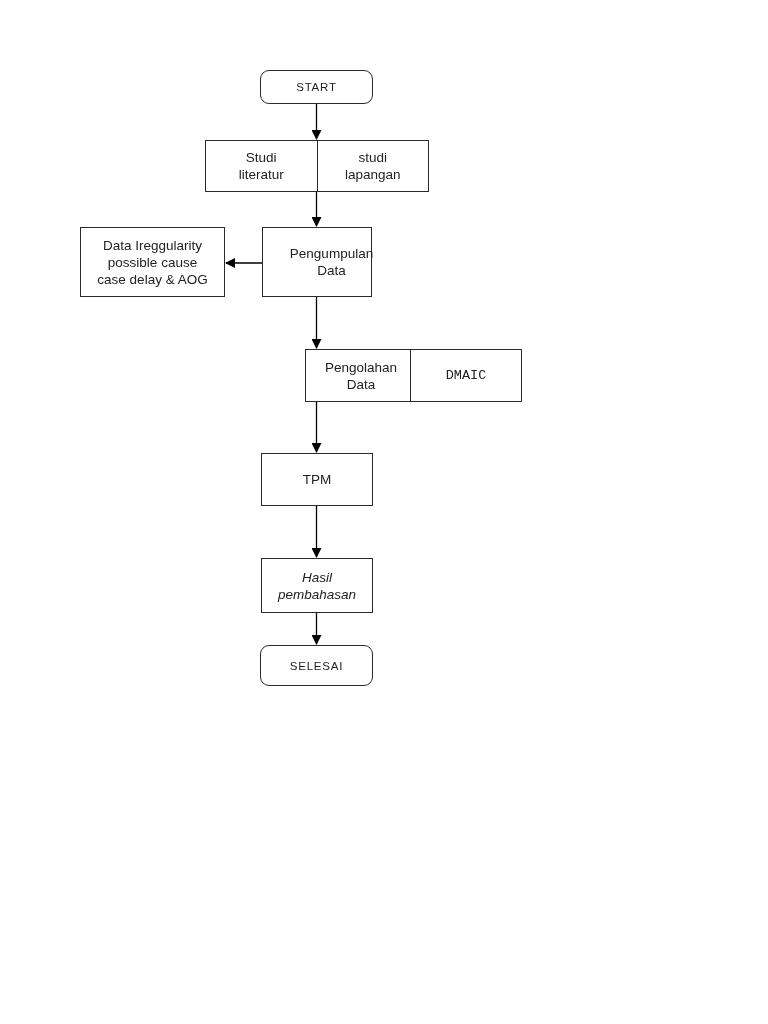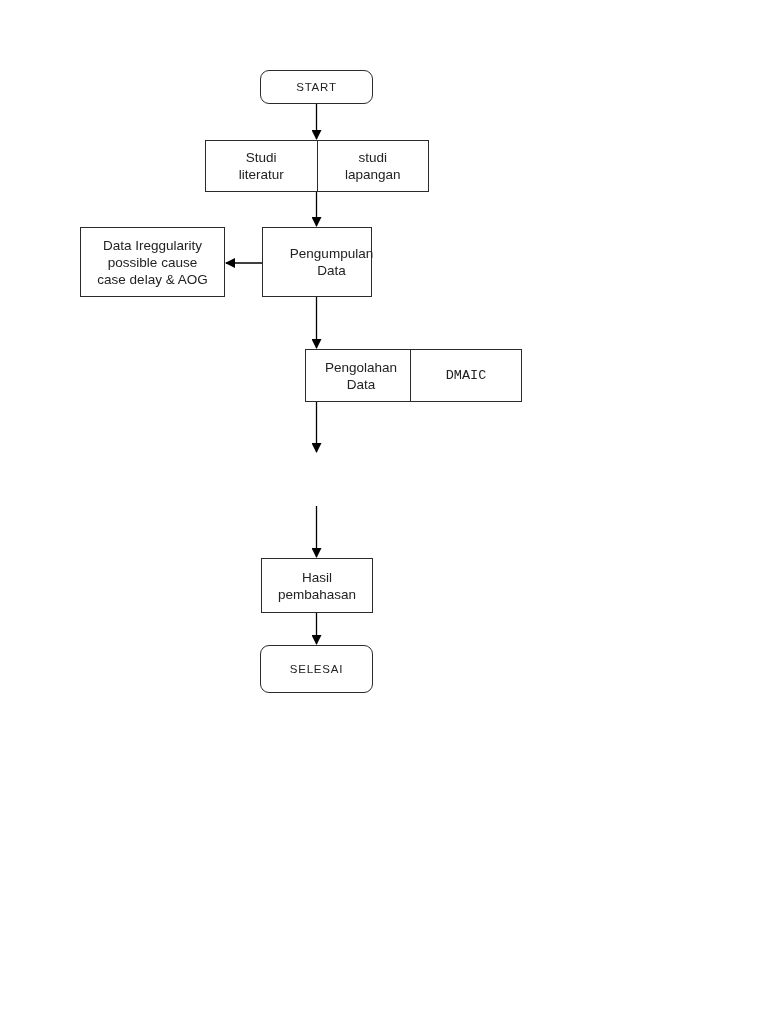--- a/index.html
+++ b/index.html
@@ -49,22 +49,22 @@
     line-height: 14px;
   }
   
   #n-start        { left: 260px; top: 70px;  width: 113px; height: 34px; }
   #n-studi        { left: 205px; top: 140px; width: 224px; height: 52px; padding: 0; }
   #n-irregularity { left: 80px;  top: 227px; width: 145px; height: 70px; }
   #n-pengumpulan  { left: 262px; top: 227px; width: 110px; height: 70px; padding-left: 29px; }
   #n-pengolahan   { left: 261px; top: 349px; width: 112px; height: 53px; margin-left: 44px; }
   #n-dmaic        { left: 410px; top: 349px; width: 112px; height: 53px; font-family: Liberation Mono, monospace; }
   #n-tpm          { left: 261px; top: 453px; width: 112px; height: 53px; }
-  #n-hasil        { left: 261px; top: 558px; width: 112px; height: 55px; }
-  #n-selesai      { left: 260px; top: 645px; width: 113px; height: 48px; }
+  #n-hasil        { left: 261px; top: 558px; width: 112px; height: 55px; font-style: italic; }
+  #n-selesai      { left: 260px; top: 645px; width: 113px; height: 41px; }
   
   .split-box {
     display: flex;
     align-items: stretch;
   }
   .split-box .cell {
     flex: 1 1 50%;
     display: flex;
     align-items: center;
     justify-content: center;
@@ -123,20 +123,23 @@
 
   <div class="node" id="n-pengolahan">
     <span class="label">Pengolahan
 Data</span>
   </div>
 
   <div class="node" id="n-dmaic">
     <span class="label">DMAIC</span>
   </div>
 
+  <div class="node" id="n-tpm">
+    <span class="label">TPM</span>
+  </div>
 
   <div class="node" id="n-hasil">
     <span class="label">Hasil
 pembahasan</span>
   </div>
 
   <div class="node terminator" id="n-selesai">
     <span class="label">SELESAI</span>
   </div>
 

